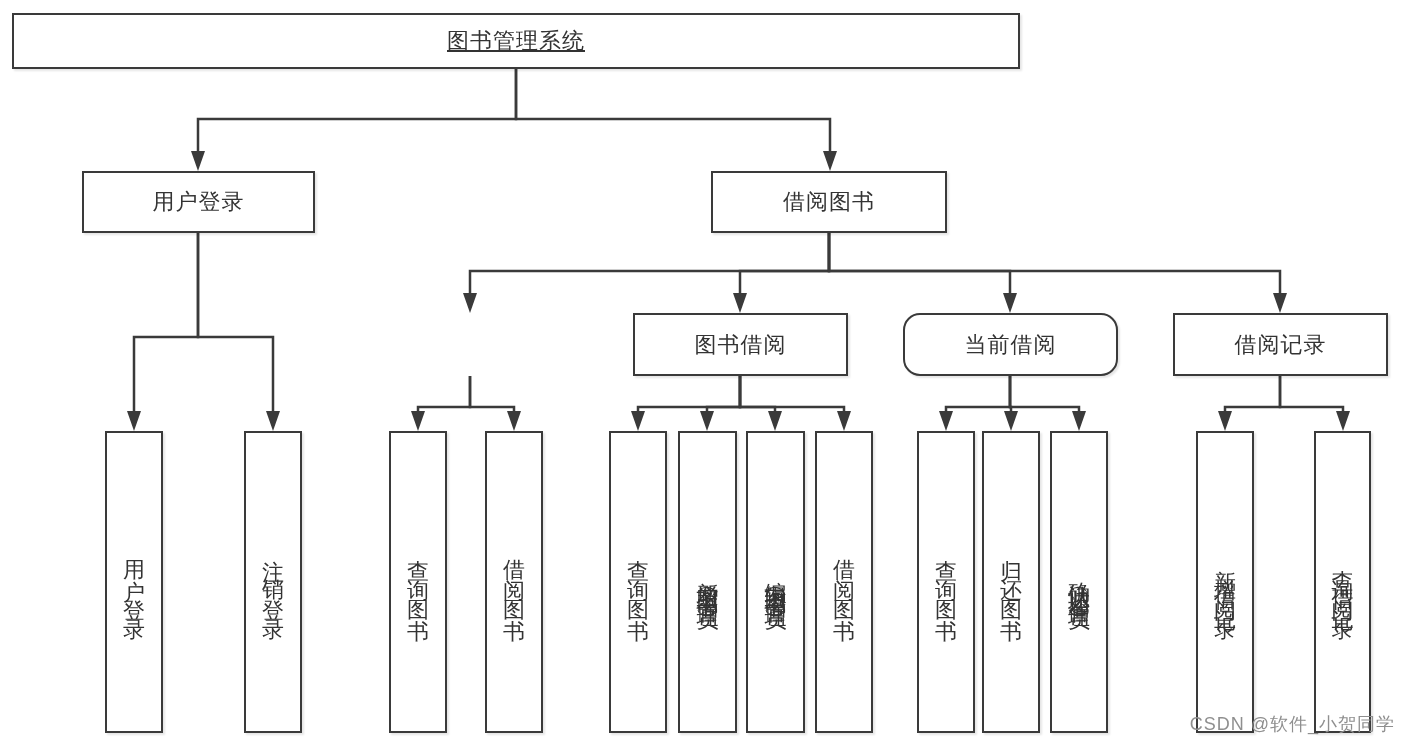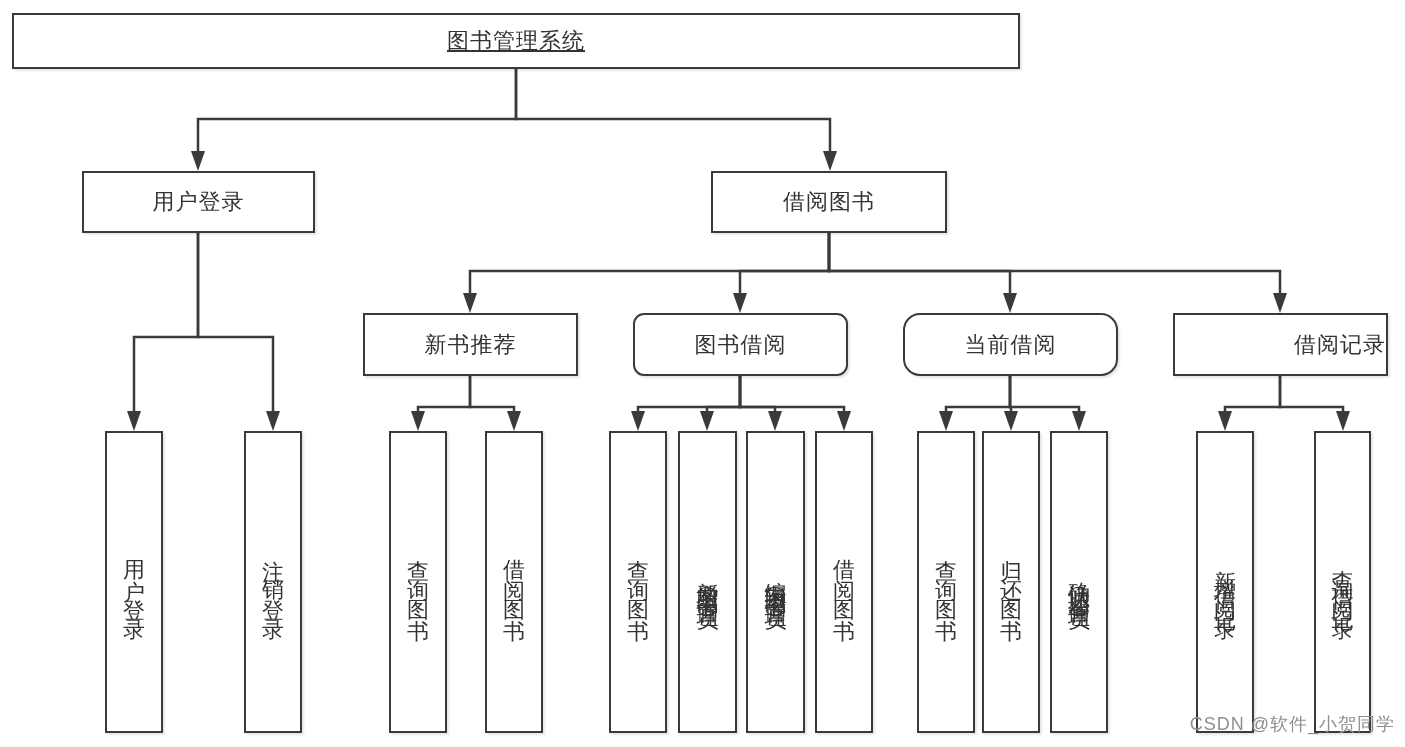--- a/index.html
+++ b/index.html
@@ -75,30 +75,27 @@
     <span>图书管理系统</span>
   </div>
 
   <div class="node" style="left:82px;top:171px;width:233px;height:62px;">
     <span>用户登录</span>
   </div>
   <div class="node" style="left:711px;top:171px;width:236px;height:62px;">
     <span>借阅图书</span>
   </div>
 
-  <div class="node" style="left:363px;top:313px;width:215px;height:63px;">
-    <span>新书推荐</span>
-  </div>
-  <div class="node" style="left:633px;top:313px;width:215px;height:63px;border-radius:11px;">
+  <div class="node" style="left:633px;top:313px;width:215px;height:63px;">
     <span>图书借阅</span>
   </div>
   <div class="node" style="left:903px;top:313px;width:215px;height:63px;border-radius:17px;">
     <span>当前借阅</span>
   </div>
-  <div class="node" style="left:1173px;top:313px;width:215px;height:63px;justify-content:flex-end;">
+  <div class="node" style="left:1173px;top:313px;width:215px;height:63px;">
     <span>借阅记录</span>
   </div>
 
   <div class="node" style="left:105px;top:431px;width:58px;height:302px;">
     <span class="vtext ls-wide">用户登录</span>
   </div>
   <div class="node" style="left:244px;top:431px;width:58px;height:302px;">
     <span class="vtext ls-wide">注销登录</span>
   </div>
 

